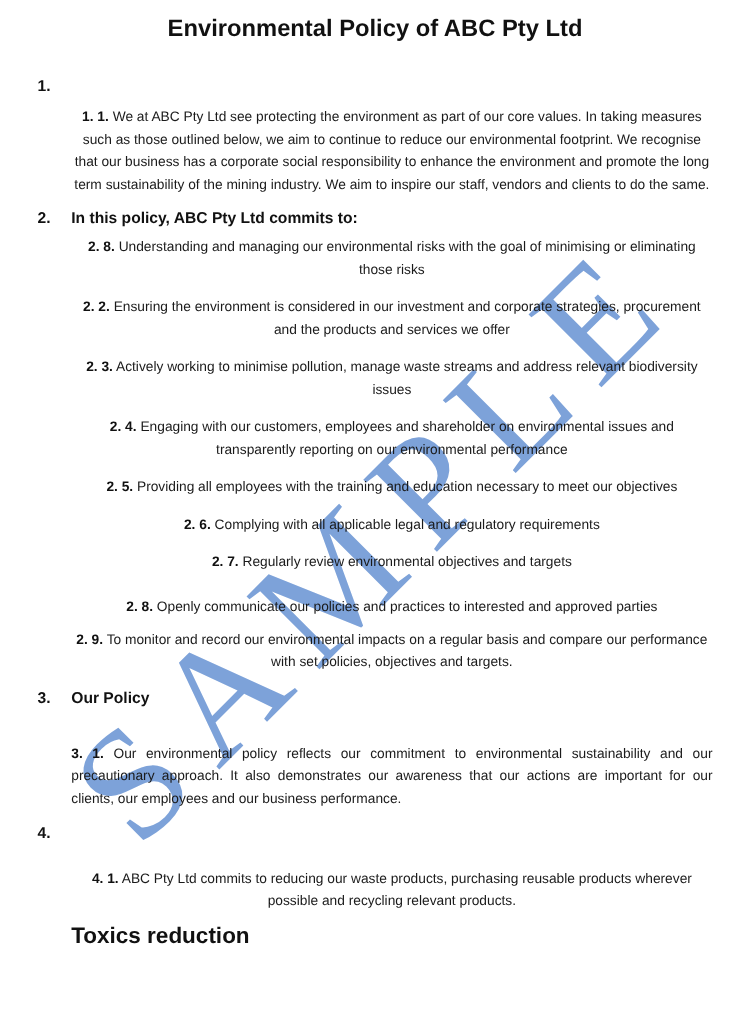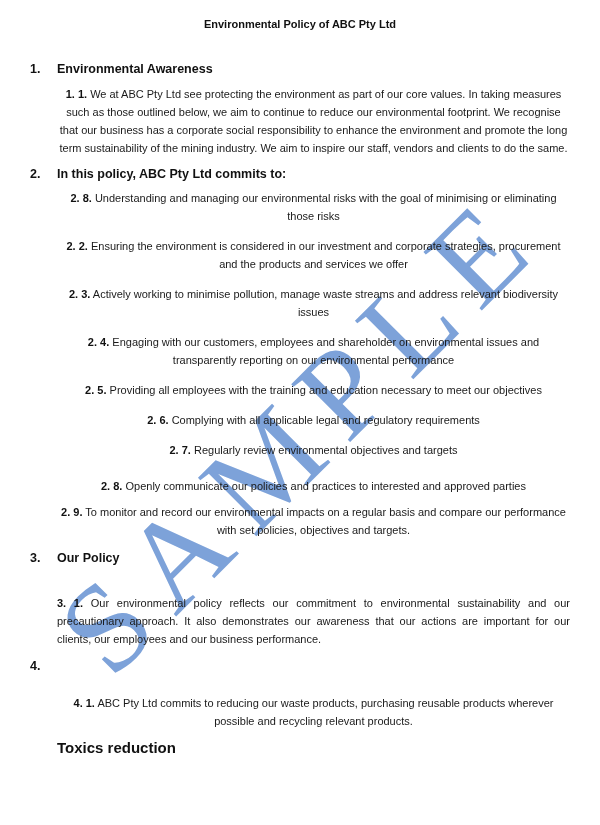--- a/index.html
+++ b/index.html
@@ -34,21 +34,21 @@
   .content {
     position: relative;
     z-index: 1;
     padding: 15px 30px 0 30px;
     font-size: 11px;
     line-height: 18px;
   }
   .title {
     margin: 0;
     text-align: center;
-    font-size: 11px;
+    font-size: 19px;
     font-weight: bold;
     color: #111111;
     line-height: 18px;
   }
   .section-heading {
     display: flex;
     font-weight: bold;
     font-size: 12.5px;
     color: #111111;
     line-height: 18px;
@@ -64,21 +64,21 @@
   .para.justify {
     text-align: justify;
   }
   .pnum {
     font-weight: bold;
     color: #111111;
   }
   .subheading {
     margin: 9px 0 0 27px;
     font-weight: bold;
-    font-size: 15px;
+    font-size: 18px;
     color: #111111;
     line-height: 18px;
   }
   
   .mh1 { margin-top: 27px; }
   .mp11 { margin-top: 7px; }
   .mh2 { margin-top: 8px; }
   .mp21 { margin-top: 6px; }
   .mp28 { margin-top: 18px; }
   .mp29 { margin-top: 8px; }
@@ -94,21 +94,20 @@
 <div class="page">
 
   <div class="watermark">SAMPLE</div>
 
   <div class="content">
 
     <h1 class="title">Environmental Policy of ABC Pty Ltd</h1>
 
     <div class="section-heading mh1">
       <span class="num">1.</span>
-      <span class="htext">Environmental Awareness</span>
     </div>
     <p class="para mp11"><span class="pnum">1. 1.</span> <span class="ptext">We at ABC Pty Ltd see protecting the environment as part of our core values. In taking measures such as those outlined below, we aim to continue to reduce our environmental footprint. We recognise that our business has a corporate social responsibility to enhance the environment and promote the long term sustainability of the mining industry. We aim to inspire our staff, vendors and clients to do the same.</span></p>
 
     <div class="section-heading mh2">
       <span class="num">2.</span>
       <span class="htext">In this policy, ABC Pty Ltd commits to:</span>
     </div>
     <p class="para mp21"><span class="pnum">2. 8.</span> <span class="ptext">Understanding and managing our environmental risks with the goal of minimising or eliminating those risks</span></p>
     <p class="para"><span class="pnum">2. 2.</span> <span class="ptext">Ensuring the environment is considered in our investment and corporate strategies, procurement and the products and services we offer</span></p>
     <p class="para"><span class="pnum">2. 3.</span> <span class="ptext">Actively working to minimise pollution, manage waste streams and address relevant biodiversity issues</span></p>

